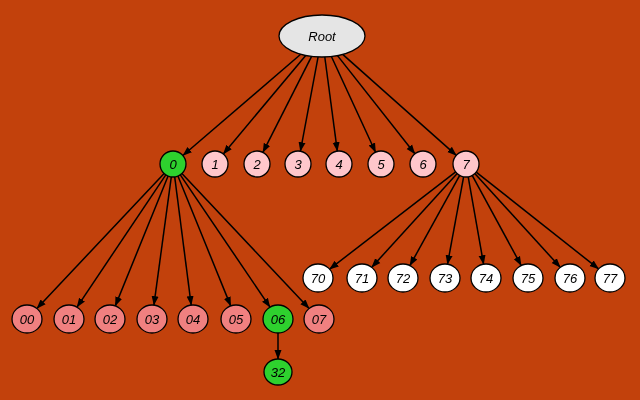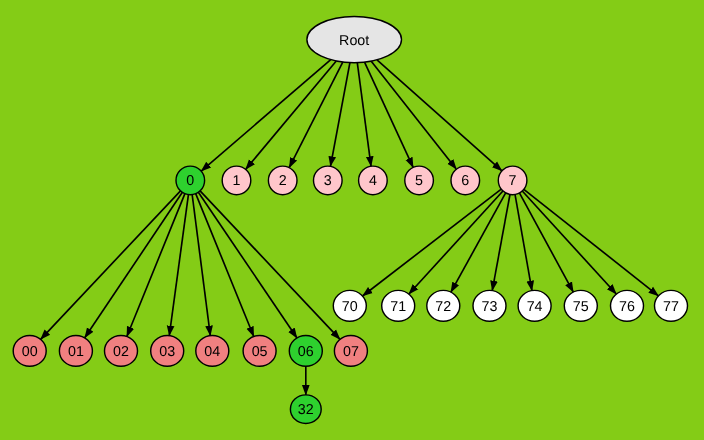--- a/index.html
+++ b/index.html
@@ -1,21 +1,22 @@
 <!DOCTYPE html>
 <html><head>
 <meta charset="utf-8">
 <style>
   html,body{margin:0;padding:0;background:#ffffff;}
   .canvas{
     position:relative;
     width:640px;height:400px;
-    background:#84cc16;
+    background:#c2410c;
     font-family:"Liberation Sans","DejaVu Sans",sans-serif;
     overflow:hidden;
+    font-style:italic;
   }
   svg{display:block;}
   .node-shape{stroke:#000000;stroke-width:1.3;}
   .node-label{
     font-family:"Liberation Sans","DejaVu Sans",sans-serif;
     font-size:13px;
     fill:#000000;
     text-anchor:middle;
   }
   .edge-line{stroke:#000000;stroke-width:1.5;fill:none;}

